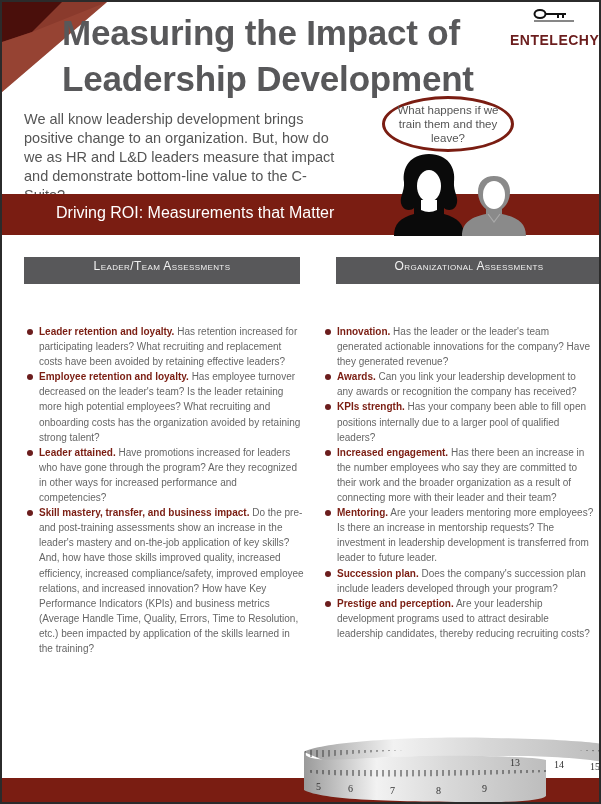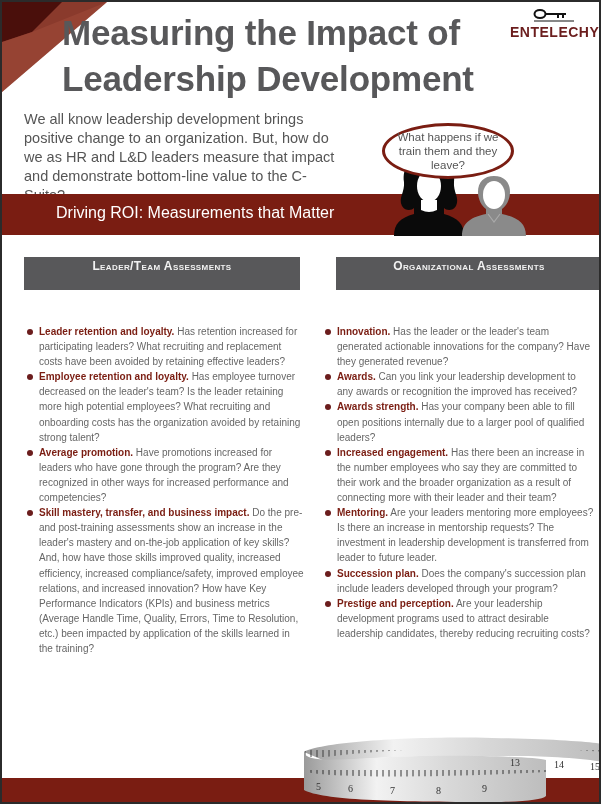--- a/index.html
+++ b/index.html
@@ -12,44 +12,44 @@
   .corner { position: absolute; left: 0; top: 0; width: 120px; height: 100px; }
   .title {
     position: absolute; left: 60px; top: 8px; width: 460px;
     color: #58585a; font-weight: bold;
     font-size: 35px; line-height: 46px; letter-spacing: -0.2px;
   }
   .logo { position: absolute; left: 508px; top: 6px; width: 88px; text-align: center; }
   .logo svg { display: block; margin: 0 auto; }
   .logo-text {
     color: #6b1d1d; font-size: 14px; font-weight: bold; letter-spacing: 0.5px;
-    margin-top: 2px;
+    margin-top: 10px;
   }
   .intro {
     position: absolute; left: 22px; top: 108px; width: 320px;
     color: #555; font-size: 14.5px; line-height: 19px;
   }
   .banner {
     position: absolute; left: 0; top: 192px; width: 597px; height: 41px;
     background: #7a1d12;
   }
   .banner-text {
     position: absolute; left: 54px; top: 10px; color: #ffffff; font-size: 16px;
   }
   .people { position: absolute; left: 380px; top: 88px; width: 221px; height: 146px; }
   .bubble {
     position: absolute; border: 3px solid #7a1d12; border-radius: 50%;
     background: #fff; color: #555; font-size: 11.5px; line-height: 14px;
     text-align: center; display: flex; align-items: center; justify-content: center;
   }
-  .bubble1 { left: 0px; top: 6px; width: 132px; height: 56px; margin-top: 27px; }
+  .bubble1 { left: 0px; top: 6px; width: 132px; height: 56px; }
   .bubble2 { left: 111px; top: 22px; width: 106px; height: 84px; }
   .col-header {
-    position: absolute; top: 255px; height: 33px; background: #58585a; color: #f2f2f2;
-    font-weight: bold; font-size: 12px; text-align: center; line-height: 19px;
+    position: absolute; top: 255px; height: 27px; background: #58585a; color: #f2f2f2;
+    font-weight: normal; font-size: 12px; text-align: center; line-height: 19px;
     font-variant: small-caps; letter-spacing: 0.4px;
   }
   .col-header.left { left: 22px; width: 276px; }
   .col-header.right { left: 320px; width: 266px; margin-left: 14px; }
   .col {
     position: absolute; top: 290px; color: #666; font-size: 10px; line-height: 15.1px; margin-top: 32px;
   }
   .col.left { left: 22px; width: 280px; }
   .col.right { left: 320px; width: 272px; }
   .item { position: relative; padding-left: 15px; margin-bottom: 0; }
@@ -109,28 +109,28 @@
     </svg>
     <div class="bubble bubble1">What happens if we train them and they leave?</div>
   </div>
 
   <div class="col-header left">Leader/Team Assessments</div>
   <div class="col-header right">Organizational Assessments</div>
 
   <div class="col left">
     <div class="item"><span class="bullet"></span><span class="item-title">Leader retention and loyalty.</span><span> Has retention increased for participating leaders? What recruiting and replacement costs have been avoided by retaining effective leaders?</span></div>
     <div class="item"><span class="bullet"></span><span class="item-title">Employee retention and loyalty.</span><span> Has employee turnover decreased on the leader's team? Is the leader retaining more high potential employees? What recruiting and onboarding costs has the organization avoided by retaining strong talent?</span></div>
-    <div class="item"><span class="bullet"></span><span class="item-title">Average promotion.</span><span> Have promotions increased for leaders who have gone through the program? Are they recognized in other ways for increased performance and competencies?</span></div>
+    <div class="item"><span class="bullet"></span><span class="item-title">Leader attained.</span><span> Have promotions increased for leaders who have gone through the program? Are they recognized in other ways for increased performance and competencies?</span></div>
     <div class="item"><span class="bullet"></span><span class="item-title">Skill mastery, transfer, and business impact.</span><span> Do the pre- and post-training assessments show an increase in the leader's mastery and on-the-job application of key skills? And, how have those skills improved quality, increased efficiency, increased compliance/safety, improved employee relations, and increased innovation? How have Key Performance Indicators (KPIs) and business metrics (Average Handle Time, Quality, Errors, Time to Resolution, etc.) been impacted by application of the skills learned in the training?</span></div>
   </div>
 
   <div class="col right">
     <div class="item"><span class="bullet"></span><span class="item-title">Innovation.</span><span> Has the leader or the leader's team generated actionable innovations for the company? Have they generated revenue?</span></div>
-    <div class="item"><span class="bullet"></span><span class="item-title">Awards.</span><span> Can you link your leadership development to any awards or recognition the improved has received?</span></div>
-    <div class="item"><span class="bullet"></span><span class="item-title">Awards strength.</span><span> Has your company been able to fill open positions internally due to a larger pool of qualified leaders?</span></div>
+    <div class="item"><span class="bullet"></span><span class="item-title">Awards.</span><span> Can you link your leadership development to any awards or recognition the company has received?</span></div>
+    <div class="item"><span class="bullet"></span><span class="item-title">KPIs strength.</span><span> Has your company been able to fill open positions internally due to a larger pool of qualified leaders?</span></div>
     <div class="item"><span class="bullet"></span><span class="item-title">Increased engagement.</span><span> Has there been an increase in the number employees who say they are committed to their work and the broader organization as a result of connecting more with their leader and their team?</span></div>
     <div class="item"><span class="bullet"></span><span class="item-title">Mentoring.</span><span> Are your leaders mentoring more employees? Is there an increase in mentorship requests? The investment in leadership development is transferred from leader to future leader.</span></div>
     <div class="item"><span class="bullet"></span><span class="item-title">Succession plan.</span><span> Does the company's succession plan include leaders developed through your program?</span></div>
     <div class="item"><span class="bullet"></span><span class="item-title">Prestige and perception.</span><span> Are your leadership development programs used to attract desirable leadership candidates, thereby reducing recruiting costs?</span></div>
   </div>
 
   <div class="footer"></div>
 
   <svg class="tape" viewBox="0 0 311 76">
     <defs>

